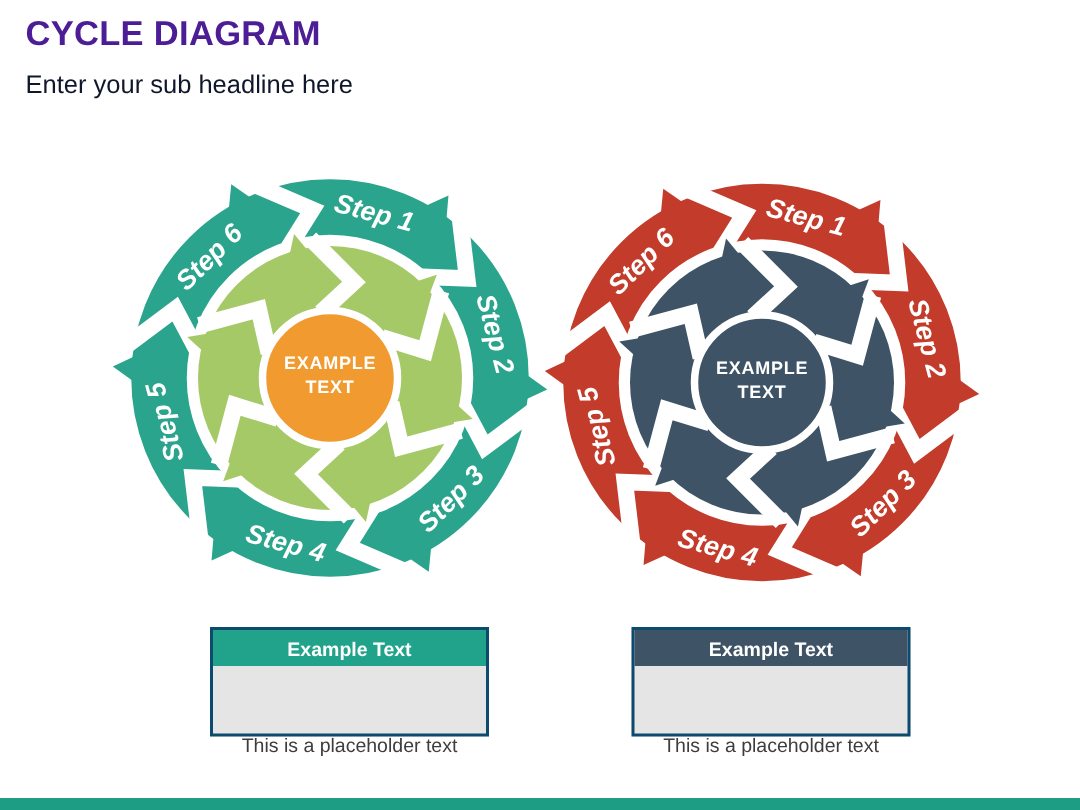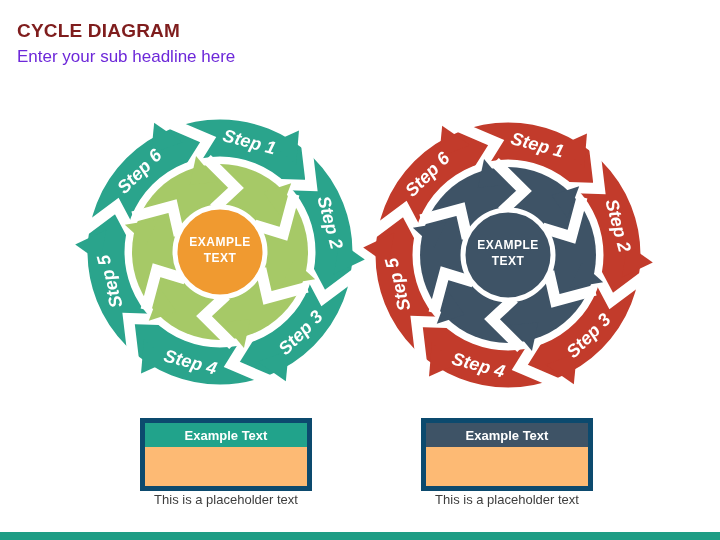--- a/index.html
+++ b/index.html
@@ -1,39 +1,39 @@
 <!DOCTYPE html>
 <html><head>
 <meta charset="utf-8">
 <style>
   html,body{margin:0;padding:0;background:#ffffff;}
   .slide{
     position:relative;width:720px;height:540px;background:#ffffff;
     overflow:hidden;font-family:"Liberation Sans",sans-serif;
   }
   .title{
-    position:absolute;left:17px;top:20px;
-    font-size:19px;font-weight:bold;color:#7f1d1d;letter-spacing:.2px;
+    position:absolute;left:17px;top:9px;
+    font-size:23px;font-weight:bold;color:#4c1d95;letter-spacing:.2px;
   }
   .subtitle{
     position:absolute;left:17px;top:47px;
-    font-size:17px;color:#6d28d9;
+    font-size:17px;color:#0f172a;
   }
   .cycle-svg{position:absolute;width:300px;height:300px;}
   .step-label{
     font-size:18px;font-style:italic;font-weight:600;fill:#ffffff;
     font-family:"Liberation Sans",sans-serif;
   }
   .center-text{
     font-size:12px;font-weight:bold;fill:#ffffff;letter-spacing:.5px;
     font-family:"Liberation Sans",sans-serif;
   }
   .caption{
-    position:absolute;top:418px;width:172px;height:73px;
-    background:#fdba74;border:5px solid #0c4a6e;box-sizing:border-box;
+    position:absolute;top:418px;width:186px;height:73px;
+    background:#e5e5e5;border:2px solid #0c4a6e;box-sizing:border-box;
   }
   .caption-header{
     height:24px;display:flex;align-items:center;justify-content:center;
     color:#ffffff;font-size:13px;font-weight:bold;
   }
   .caption-body{
     height:46px;display:flex;align-items:center;justify-content:center;
     font-size:13px;color:#3d3d3d;margin-top:29px;
   }
   .footer-bar{position:absolute;left:0;bottom:0;width:720px;height:8px;}

